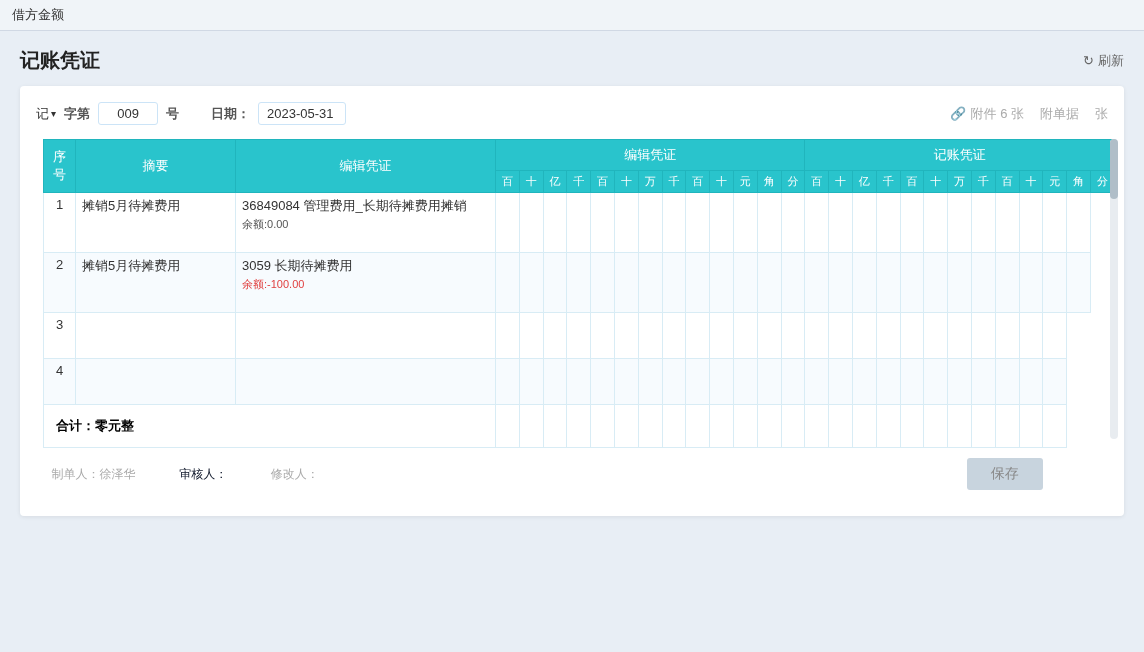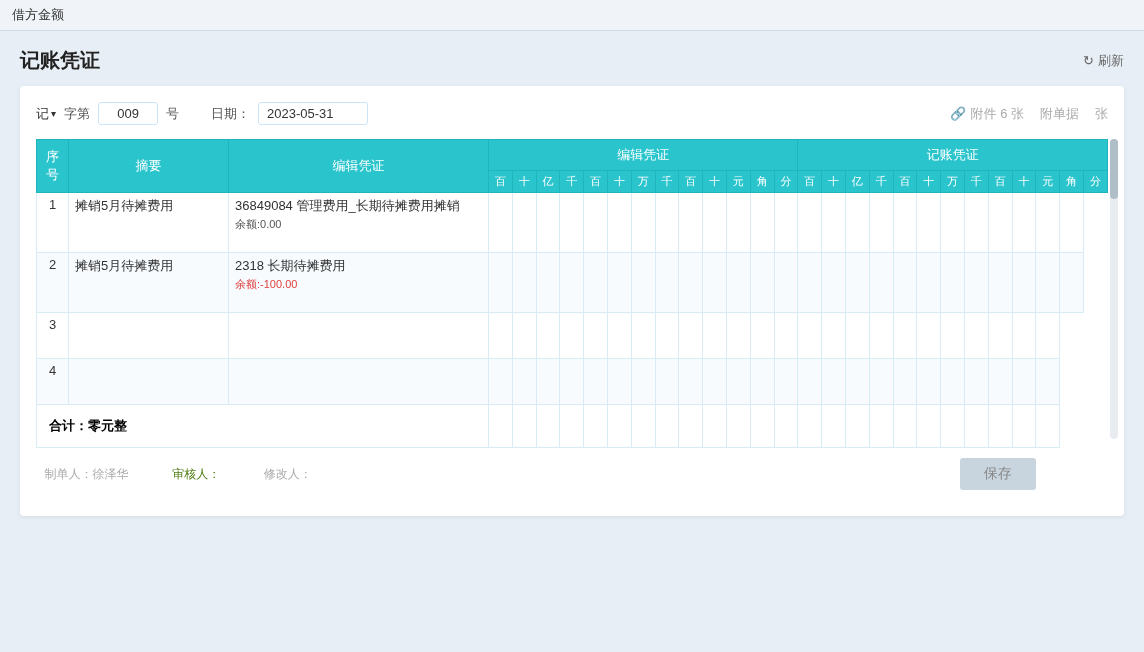--- a/index.html
+++ b/index.html
@@ -55,21 +55,21 @@
       display: flex;
       align-items: center;
       gap: 8px;
       margin-bottom: 14px;
     }
     .meta-item {
       display: flex;
       align-items: center;
       gap: 4px;
     }
-    .meta-label { color: #555; }
+    .meta-label { color: #555; font-weight: bold; }
     .meta-dropdown {
       display: flex;
       align-items: center;
       gap: 2px;
       color: #333;
       cursor: pointer;
     }
     .meta-input {
       border: 1px solid #cce4f7;
       border-radius: 3px;
@@ -80,41 +80,42 @@
       width: 60px;
       text-align: center;
     }
     .meta-date-input {
       border: 1px solid #cce4f7;
       border-radius: 3px;
       padding: 3px 8px;
       color: #333;
       font-size: 13px;
       background: #fff;
-      width: 110px;
+      width: 88px;
     }
     .meta-right {
       margin-left: auto;
       display: flex;
       align-items: center;
       gap: 16px;
       color: #aaa;
     }
     .attachment-link {
       color: #aaa;
       font-size: 13px;
       display: flex;
       align-items: center;
       gap: 4px;
       cursor: pointer;
     }
     .attachment-link span { color: #aaa; }
     .voucher-table {
       width: 100%;
       border-collapse: collapse;
+      margin-left: 7px;
     }
     .col-header-row th {
       background: #29c4cc;
       color: #fff;
       text-align: center;
       font-weight: normal;
       font-size: 13px;
       padding: 6px 4px;
       border: 1px solid #20b5bd;
     }
@@ -294,21 +295,21 @@
             <td style="border:1px solid #d8ecf5;"></td>
             <td style="border:1px solid #d8ecf5;"></td>
           </tr>
 
           <tr class="data-row" style="height:60px;">
             <td class="row-number">2</td>
             <td>
               <div>摊销5月待摊费用</div>
             </td>
             <td>
-              <div>2318 长期待摊费用</div>
+              <div>3059 长期待摊费用</div>
               <div class="summary-cell balance-negative">余额:-100.00</div>
             </td>
             <td style="border:1px solid #d8ecf5;"></td>
             <td style="border:1px solid #d8ecf5;"></td>
             <td style="border:1px solid #d8ecf5;"></td>
             <td style="border:1px solid #d8ecf5;"></td>
             <td style="border:1px solid #d8ecf5;"></td>
             <td style="border:1px solid #d8ecf5;"></td>
             <td style="border:1px solid #d8ecf5;"></td>
             <td style="border:1px solid #d8ecf5;"></td>
@@ -417,21 +418,21 @@
             <td style="border:1px solid #d8ecf5;"></td>
             <td style="border:1px solid #d8ecf5;"></td>
             <td style="border:1px solid #d8ecf5;"></td>
             <td style="border:1px solid #d8ecf5;"></td>
             <td style="border:1px solid #d8ecf5;"></td>
           </tr>
 
           <tr>
             <td colspan="16" style="border:none; padding: 10px 8px;">
               <span style="color:#aaa; font-size:12px; margin-right:40px;">制单人：徐泽华</span>
-              <span style="color:#4d7c0f; font-size:12px; margin-right:40px;">审核人：</span>
+              <span style="color:#0f172a; font-size:12px; margin-right:40px;">审核人：</span>
               <span style="color:#aaa; font-size:12px;">修改人：</span>
             </td>
             <td colspan="10" style="border:none; text-align:right; padding: 10px 0; text-decoration: underline;">
               <button class="save-btn">保存</button>
             </td>
           </tr>
         </tbody>
       </table>
 
       <div class="scrollbar-track" style="position:absolute; right:-10px; top:0; bottom:0; width:8px; background:#e8ecf0; border-radius:4px;">

